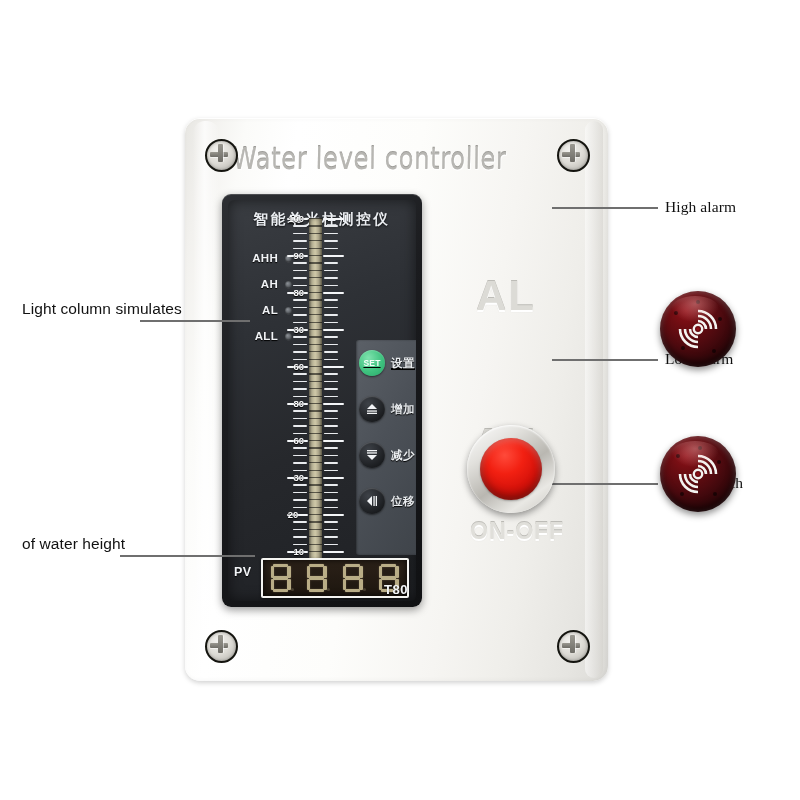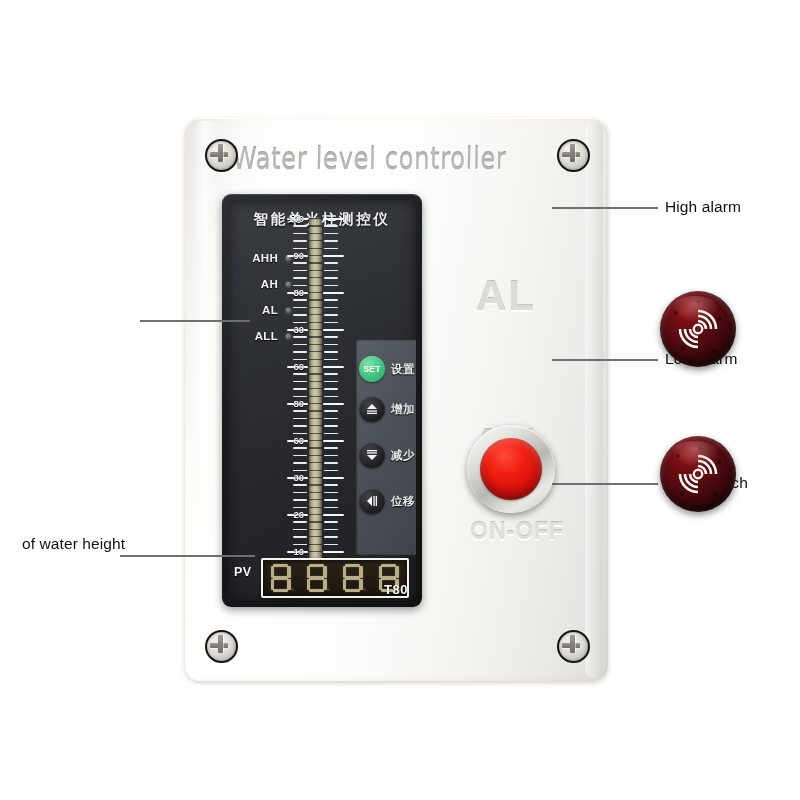--- a/index.html
+++ b/index.html
@@ -5,21 +5,21 @@
   html,body{margin:0;padding:0;}
   body{
     width:800px;height:800px;background:#ffffff;
     font-family:"Liberation Sans","DejaVu Sans",sans-serif;
     overflow:hidden;position:relative;
   }
   #stage{position:absolute;left:0;top:0;width:800px;height:800px;}
 
   
   .callout{position:absolute;font-size:15.5px;color:#111;line-height:1.28;letter-spacing:.1px;}
-  .callout.right{text-align:right;}
+  .callout.right{text-align:right;font-family:Liberation Serif, serif;}
   .callout.left{text-align:left;}
   .leader{position:absolute;height:1.5px;background:#6f6f6f;}
 
   
   #device{
     position:absolute;left:185px;top:118px;width:423px;height:563px;
     border-radius:15px;
     background:
       linear-gradient(100deg,
         #e7e6e2 0%, #f2f1ee 5%, #fbfbf9 12%, #ffffff 22%,
@@ -379,34 +379,34 @@
               <div class="tick-major" style="left: 41px; top: 185px; width: 21px;"></div>
               <div class="bg-num" style="top: 181px;">80</div>
               <div class="tick-major" style="left: 5px; top: 222px; width: 21px;"></div>
               <div class="tick-major" style="left: 41px; top: 222px; width: 21px;"></div>
               <div class="bg-num" style="top: 218px;">60</div>
               <div class="tick-major" style="left: 5px; top: 259px; width: 21px;"></div>
               <div class="tick-major" style="left: 41px; top: 259px; width: 21px;"></div>
               <div class="bg-num" style="top: 255px;">30</div>
               <div class="tick-major" style="left: 5px; top: 296px; width: 21px;"></div>
               <div class="tick-major" style="left: 41px; top: 296px; width: 21px;"></div>
-              <div class="bg-num" style="top: 292px;">20</div>
+              <div class="bg-num" style="top: 292px; text-align: center;">20</div>
               <div class="tick-major" style="left: 5px; top: 333px; width: 21px;"></div>
               <div class="tick-major" style="left: 41px; top: 333px; width: 21px;"></div>
               <div class="bg-num" style="top: 329px;">10</div>
               <div class="tick-major" style="left: 5px; top: 370px; width: 21px;"></div>
               <div class="tick-major" style="left: 41px; top: 370px; width: 21px;"></div>
               <div class="bg-num" style="top: 366px;">0</div>
             </div>
           <div id="bar-col"></div>
         </div>
 
         <div id="keypad">
 
-          <div class="key-row" style="top:12px;">
+          <div class="key-row" style="top:6px;text-decoration:underline;">
             <div class="key green">
               <span class="key-txt">SET</span>
             </div>
             <span class="key-cn">设置</span>
           </div>
 
           <div class="key-row" style="top:52px;">
             <div class="key dark">
               <svg class="glyph" viewBox="0 0 14 12">
                 <polygon points="7,1 12,6 2,6" fill="#f2f4f6"></polygon>
@@ -545,20 +545,21 @@
   <div class="callout right" id="cal-high" style="left:665px;top:197px;">High alarm</div>
 
   <div class="leader" id="lead-low" style="left:552px;top:359px;width:106px;"></div>
   <div class="callout right" id="cal-low" style="left:665px;top:349px;">Low alarm</div>
 
   <div class="leader" id="lead-mute" style="left:552px;top:483px;width:106px;"></div>
   <div class="callout right" id="cal-mute" style="left:665px;top:473px;">Mute switch</div>
 
   <div class="leader" id="lead-col" style="left:140px;top:320px;width:110px;"></div>
   <div class="callout left" id="cal-col" style="left:22px;top:299px;width:185px;">
+    <div>Light column simulates</div>
   </div>
 
   <div class="leader" id="lead-disp" style="left:120px;top:555px;width:135px;"></div>
   <div class="callout left" id="cal-disp" style="left:22px;top:534px;width:170px;">
     <div>of water height</div>
   </div>
 
 </div>
 
 </body></html>

